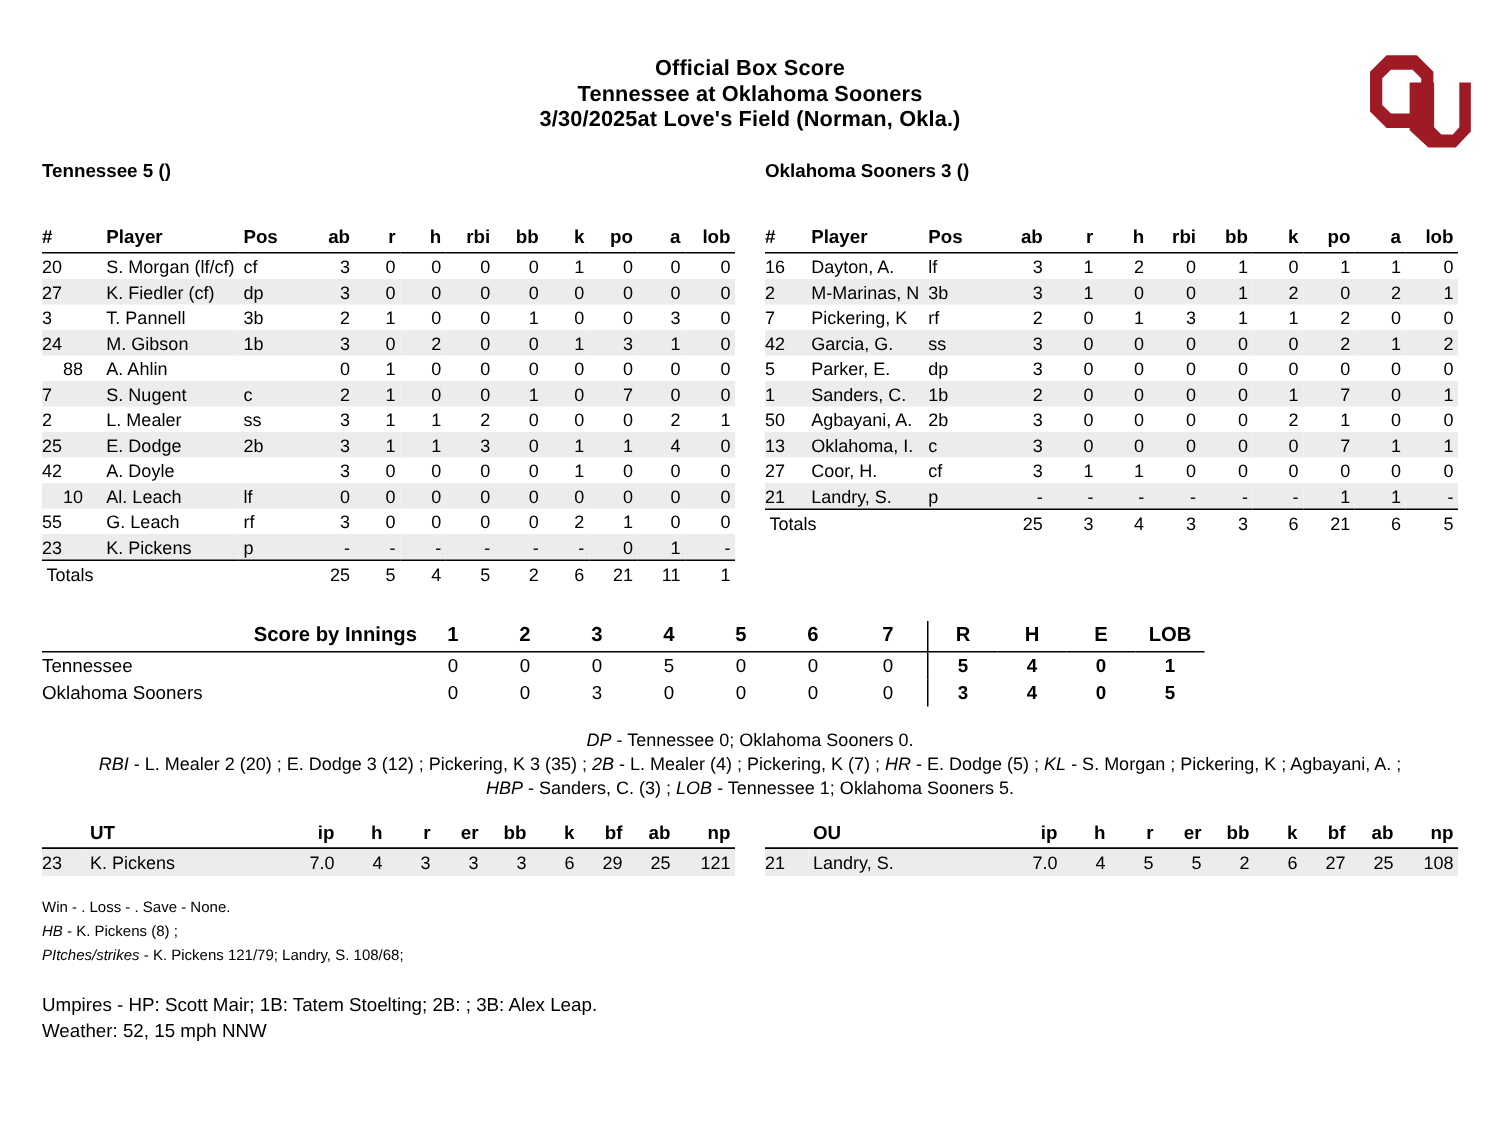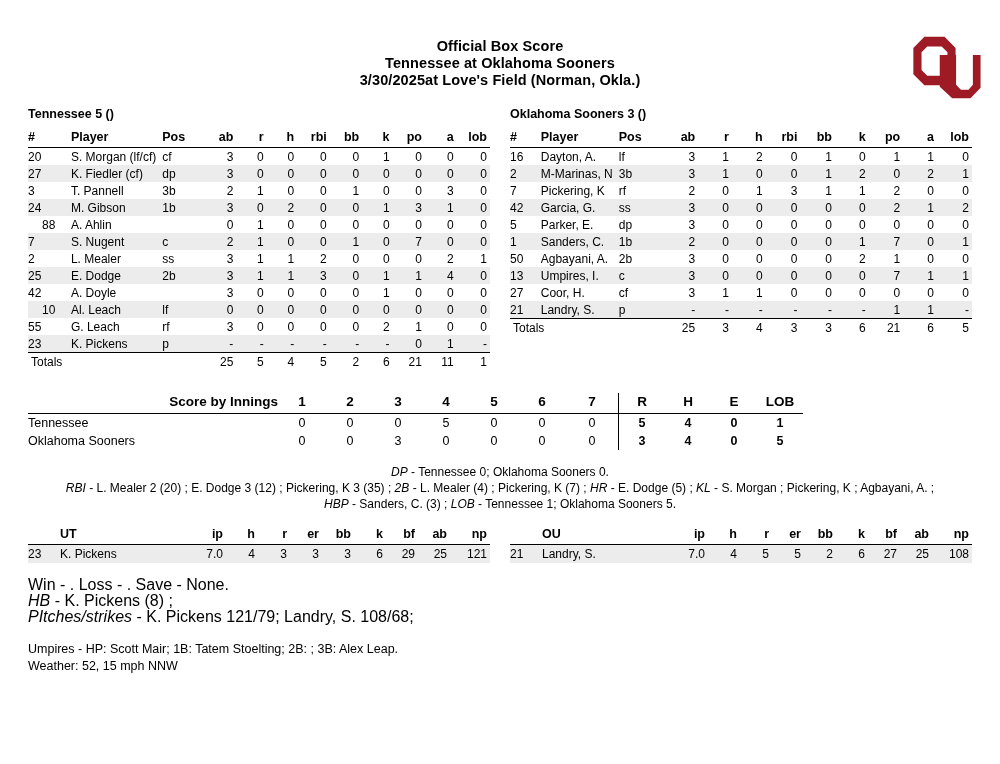--- a/index.html
+++ b/index.html
@@ -45,21 +45,21 @@
   .teams-row {
     display: flex;
     gap: 20px;
     margin-top: 18px;
   }
   .team-block { width: 462px; }
 
   .team-title {
     font-weight: bold;
     font-size: 12.5px;
-    margin-bottom: 8px;
+    margin-bottom: 29px;
   }
 
   
   table.bat {
     border-collapse: collapse;
     width: 100%;
     font-size: 12px;
   }
   table.bat th {
     font-weight: bold;
@@ -155,21 +155,21 @@
     white-space: nowrap;
   }
   table.pit td.num  { text-align: left; width: 26px; padding-left: 0; }
   table.pit td.name { text-align: left; }
   table.pit td.s    { width: 26px; }
   table.pit td.sw   { width: 34px; }
 
   
   .decision {
     margin-top: 14px;
-    font-size: 16px;
+    font-size: 10px;
     line-height: 16px;
   }
   .decision i { font-style: italic; }
   .game-info {
     margin-top: 16px;
     font-size: 12.5px;
     line-height: 17px;
   }
 </style>
 </head>
@@ -513,21 +513,21 @@
               <td class="stat">0</td>
               <td class="stat">0</td>
               <td class="stat">0</td>
               <td class="stat">2</td>
               <td class="stat">1</td>
               <td class="stat">0</td>
               <td class="stat">0</td>
             </tr>
             <tr class="alt">
               <td class="num">13</td>
-              <td class="name">Umpires, I.</td>
+              <td class="name">Oklahoma, I.</td>
               <td class="pos">c</td>
               <td class="stat">3</td>
               <td class="stat">0</td>
               <td class="stat">0</td>
               <td class="stat">0</td>
               <td class="stat">0</td>
               <td class="stat">0</td>
               <td class="stat">7</td>
               <td class="stat">1</td>
               <td class="stat">1</td>

